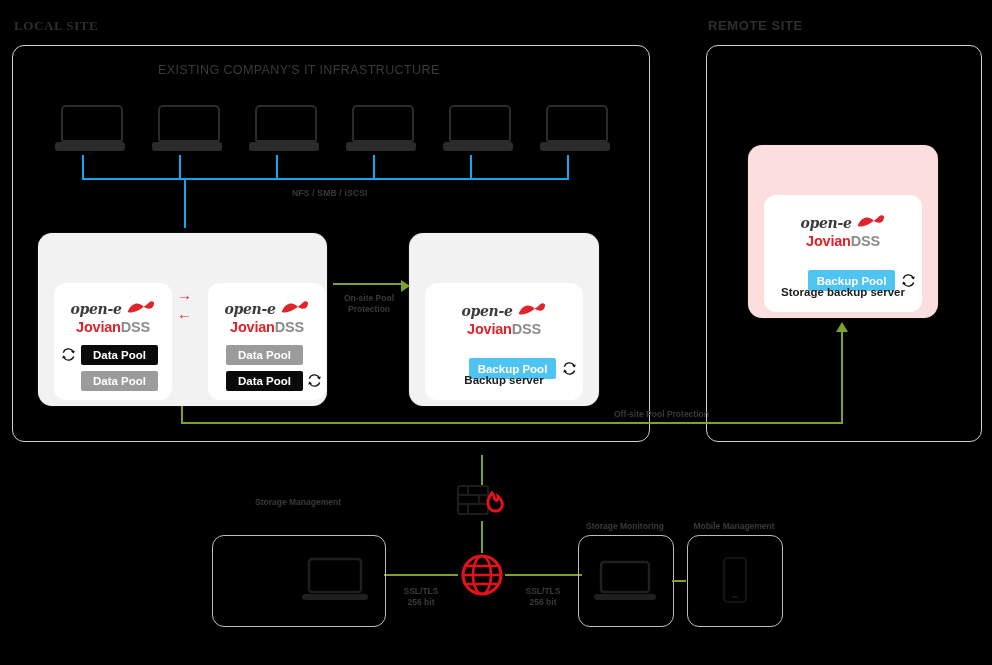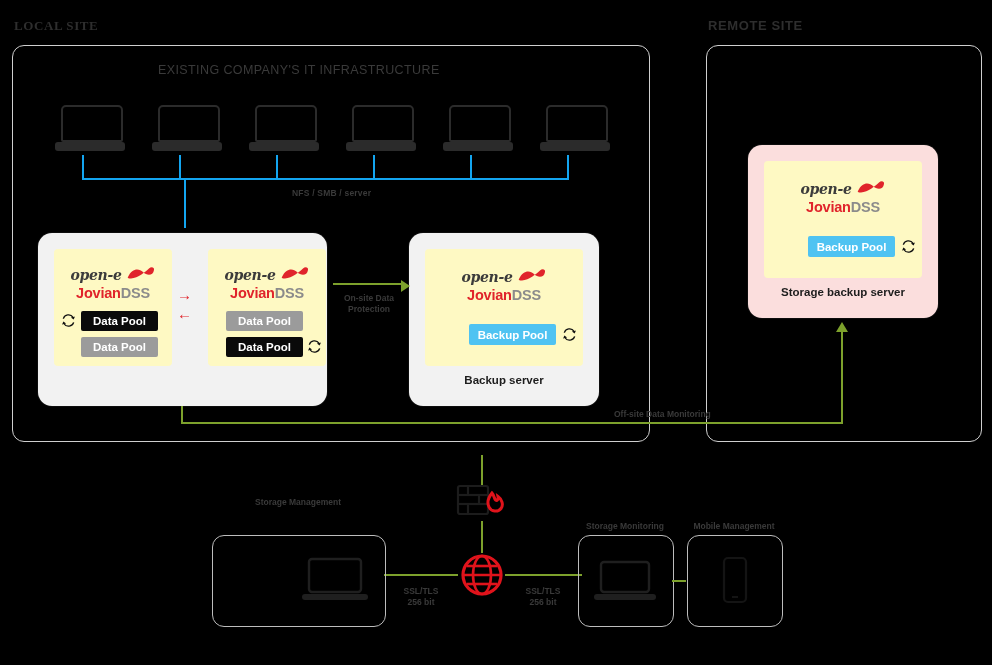--- a/index.html
+++ b/index.html
@@ -43,21 +43,21 @@
     white-space:nowrap;letter-spacing:.2px;
   }
 
   
   .card-outer{
     position:absolute;background:#f2f2f2;border-radius:14px;
     box-shadow:0 0 0 1px rgba(255,255,255,.05);
   }
   .card-outer.pink{background:#fbdedd;}
   .card-inner{
-    position:absolute;background:#fef9c3;border-radius:4px;
+    position:absolute;background:#ffffff;border-radius:12px;margin-top:34px;
   }
   .card-caption{
     position:absolute;width:100%;text-align:center;
     font-size:11.5px;font-weight:bold;color:#1d1d1d;
   }
 
   
   .logo{position:absolute;text-align:center;width:100%;}
   .logo .l1{
     font-family:"DejaVu Serif",serif;font-style:italic;font-weight:bold;
@@ -135,21 +135,21 @@
 </div>
 
 <div class="blue-v" style="left:82px;top:155px;height:24px;"></div>
 <div class="blue-v" style="left:179px;top:155px;height:24px;"></div>
 <div class="blue-v" style="left:276px;top:155px;height:24px;"></div>
 <div class="blue-v" style="left:373px;top:155px;height:24px;"></div>
 <div class="blue-v" style="left:470px;top:155px;height:24px;"></div>
 <div class="blue-v" style="left:567px;top:155px;height:24px;"></div>
 <div class="blue-h" style="left:82px;top:178px;width:487px;"></div>
 <div class="blue-v" style="left:184px;top:178px;height:50px;"></div>
-<div class="net-label" style="left:292px;top:188px;">NFS / SMB / server</div>
+<div class="net-label" style="left:292px;top:188px;">NFS / SMB / iSCSI</div>
 
 <div class="card-outer" style="left:38px;top:233px;width:289px;height:173px;">
   <div class="card-inner" style="left:16px;top:16px;width:118px;height:117px;">
     <div class="logo" style="left:0;top:16px;">
       <span class="l1">open-e</span><span class="swoosh"><svg width="30" height="14" viewBox="0 0 30 14">
             <path d="M2 11 C6 2, 13 2, 17 6 C21 10, 27 10, 28 4 C28.6 1, 25 0.5, 23 2.5 C20 5.5, 12 12, 5 12.5 C2.5 12.6, 1 12, 2 11 Z" fill="#E0242B"></path>
           </svg></span>
       <div class="l2"><span class="jov">Jovian</span><span class="dss">DSS</span></div>
     </div>
     <div class="pool dark" style="left:27px;top:62px;width:77px;height:20px;">Data Pool</div>
@@ -197,21 +197,21 @@
   <div class="card-caption" style="left:0;top:141px;">Backup server</div>
 </div>
 
 <div class="g-h" style="left:333px;top:283px;width:72px;"></div>
 <div class="abs" style="left:401px;top:278px;">
   <svg width="9" height="12" viewBox="0 0 9 12">
       <path d="M0 0 L9 6 L0 12 Z" fill="#7DA12C"></path>
     </svg>
 </div>
 <div class="g-label" style="left:333px;top:293px;width:72px;">
-  <span>On-site Data</span><br>
+  <span>On-site Pool</span><br>
   <span>Protection</span>
 </div>
 
 <div class="site-title" style="left:708px;top:18px;">REMOTE SITE</div>
 <div class="site-frame" style="left:706px;top:45px;width:274px;height:395px;"></div>
 
 <div class="card-outer pink" style="left:748px;top:145px;width:190px;height:173px;">
   <div class="card-inner" style="left:16px;top:16px;width:158px;height:117px;">
     <div class="logo" style="left:0;top:18px;">
       <span class="l1">open-e</span><span class="swoosh"><svg width="30" height="14" viewBox="0 0 30 14">
@@ -230,21 +230,21 @@
 </div>
 
 <div class="g-v" style="left:181px;top:406px;height:18px;"></div>
 <div class="g-h" style="left:181px;top:422px;width:662px;"></div>
 <div class="g-v" style="left:841px;top:328px;height:95px;"></div>
 <div class="abs" style="left:836px;top:318px;">
   <svg width="12" height="10" viewBox="0 0 12 10">
       <path d="M6 0 L12 10 L0 10 Z" fill="#7DA12C"></path>
     </svg>
 </div>
-<div class="g-label" style="left:614px;top:409px;">Off-site Data Monitoring</div>
+<div class="g-label" style="left:614px;top:409px;">Off-site Pool Protection</div>
 
 <div class="g-v" style="left:481px;top:455px;height:30px;"></div>
 
 <span class="abs" style="left:456px;top:483px;">
   <svg width="50" height="36" viewBox="0 0 50 36">
     <g fill="none" stroke="#1c1c1c" stroke-width="2.2">
       <rect x="2" y="3" width="30" height="28" rx="2"></rect>
       <line x1="2" y1="12" x2="32" y2="12"></line>
       <line x1="2" y1="21" x2="32" y2="21"></line>
       <line x1="12" y1="3" x2="12" y2="12"></line>

